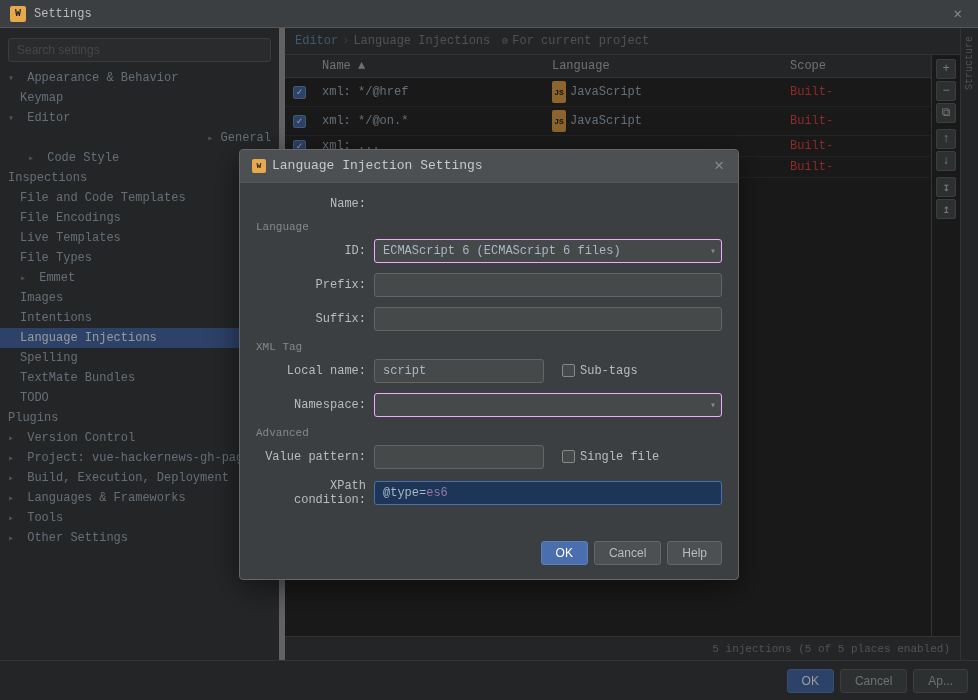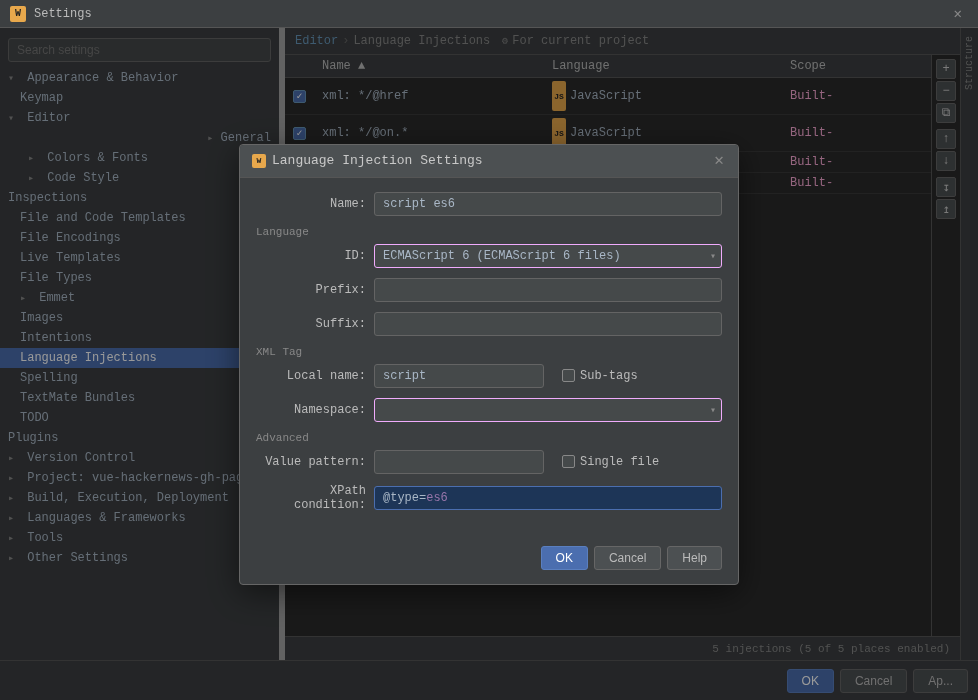--- a/index.html
+++ b/index.html
@@ -158,32 +158,32 @@
       color: #fff;
     }
 
     .lang-badge {
       display: inline-flex;
       align-items: center;
       gap: 4px;
     }
     .lang-icon {
       width: 14px;
-      height: 30px;
+      height: 22px;
       background: #e8a84c;
       border-radius: 2px;
       font-size: 8px;
       display: inline-flex;
       align-items: center;
       justify-content: center;
       color: #222;
       font-weight: bold;
     }
 
-    .scope-cell { color: #f9a8d4; margin-top: 47px; }
+    .scope-cell { color: #ef4444; margin-top: 47px; }
     .table-toolbar {
       display: flex;
       flex-direction: column;
       border-left: 1px solid #555;
       padding: 4px;
       gap: 2px;
     }
     .toolbar-btn {
       width: 20px;
       height: 20px;
@@ -442,24 +442,20 @@
     <div class="tree-item indent-1">
       <span>Keymap</span>
     </div>
     <div class="tree-item has-arrow" style="padding-left:8px;">
       <span class="tree-arrow open"></span>
       <span>Editor</span>
     </div>
     <div class="tree-item indent-2" style="padding-left:28px;text-align:right;">
       <span class="tree-arrow closed"></span>
       <span>General</span>
-    </div>
-    <div class="tree-item indent-2" style="padding-left:28px;">
-      <span class="tree-arrow closed"></span>
-      <span>Colors &amp; Fonts</span>
     </div>
     <div class="tree-item indent-2" style="padding-left:28px;">
       <span class="tree-arrow closed"></span>
       <span>Code Style</span>
     </div>
     <div class="tree-item indent-1" style="padding-left:8px; display:flex; justify-content:space-between; align-items:center;">
       <span>Inspections</span>
       <span style="font-size:9px; color:#888;">▤</span>
     </div>
     <div class="tree-item indent-1" style="padding-left:20px; display:flex; justify-content:space-between; align-items:center;">
@@ -628,21 +624,20 @@
         <div class="modal-title-icon">W</div>
         <span class="modal-title-text">Language Injection Settings</span>
       </div>
       <span class="modal-close">✕</span>
     </div>
 
     <div class="modal-body">
 
       <div class="form-row">
         <span class="form-label">Name:</span>
-        <input class="form-input" type="text" value="script es6" style="">
       </div>
 
       <div class="section-divider">Language</div>
       <div class="form-row">
         <span class="form-label">ID:</span>
         <div class="select-wrapper">
           <select>
             <option>ECMAScript 6 (ECMAScript 6 files)</option>
           </select>
           <span class="select-arrow">▾</span>

